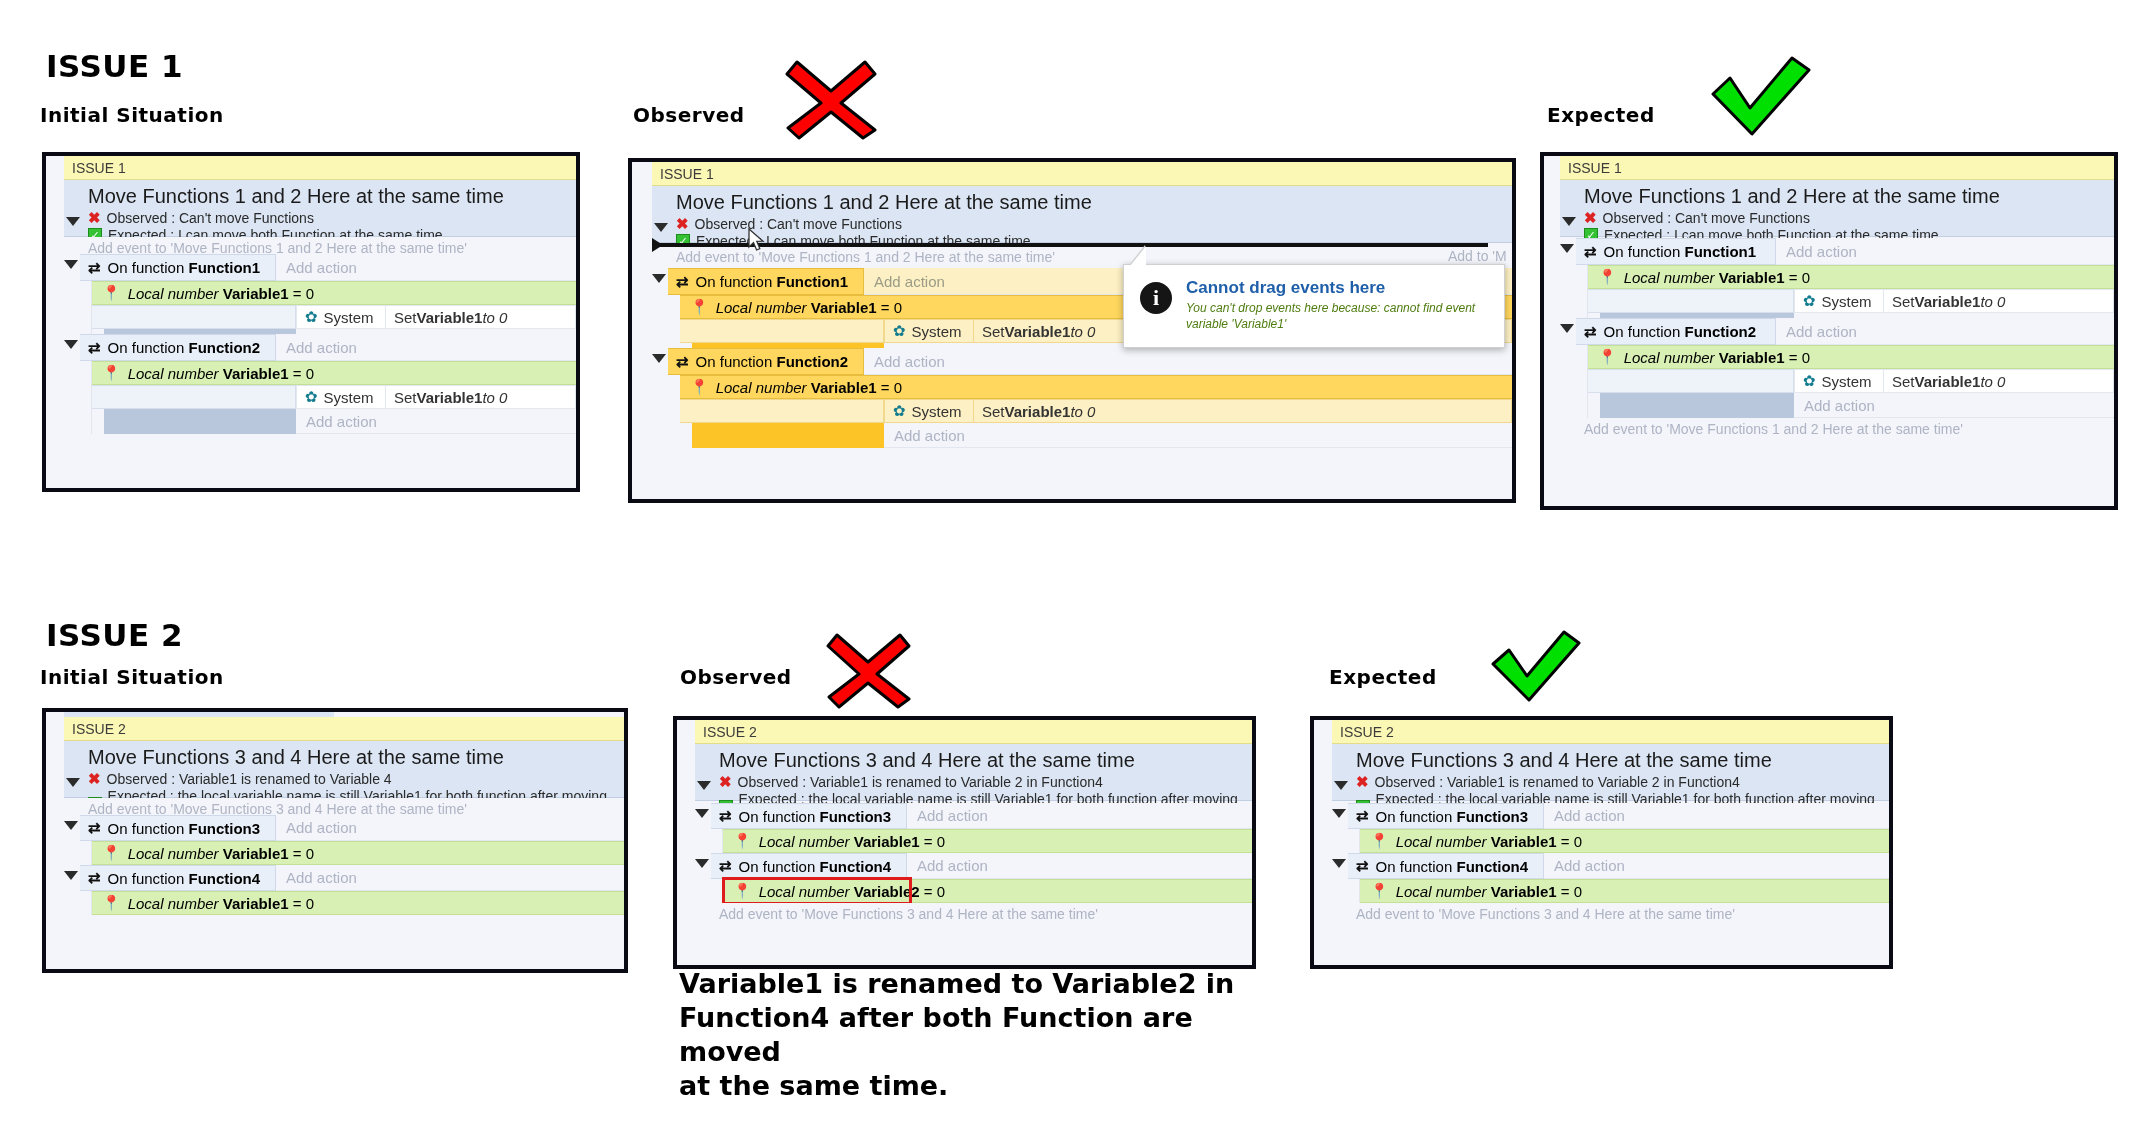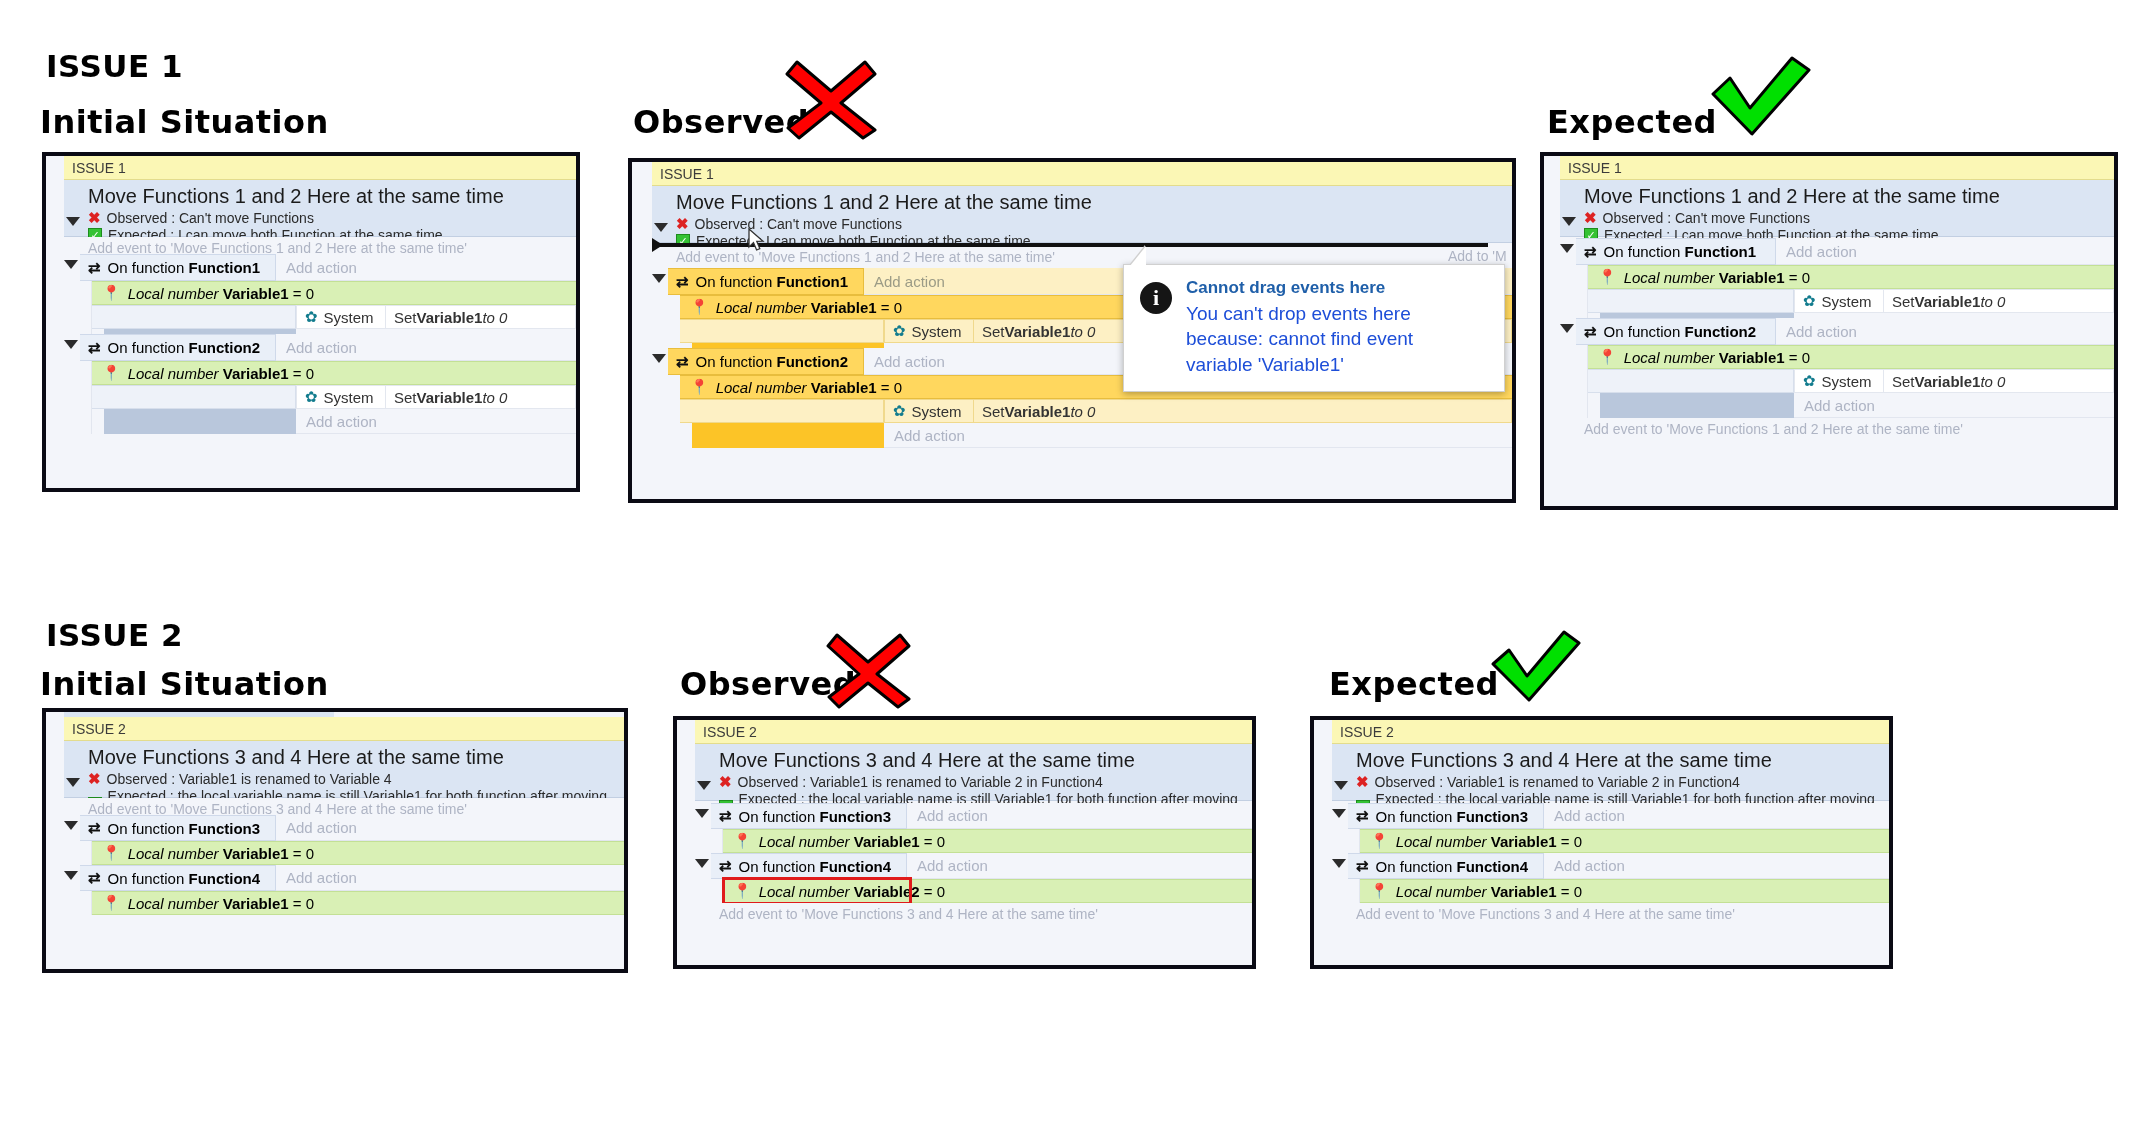--- a/index.html
+++ b/index.html
@@ -15,21 +15,21 @@
   
   .hdr {
     position: absolute;
     font-family: "DejaVu Sans", sans-serif;
     font-weight: bold;
     color: #000;
     letter-spacing: 0.5px;
     white-space: nowrap;
   }
   .hdr.issue { font-size: 31px; }
-  .hdr.sub   { font-size: 32px; }
+  .hdr.sub   { font-size: 20px; }
 
   .caption {
     position: absolute;
     font-family: "DejaVu Sans", sans-serif;
     font-weight: bold;
     font-size: 27px;
     line-height: 1.26;
     color: #000;
     white-space: pre-line;
   }
@@ -127,21 +127,21 @@
   .tooltip {
     position: absolute;
     background: #ffffff;
     border: 1px solid #d0d0d0;
     box-shadow: 0 2px 7px rgba(0,0,0,.30);
     display: flex; gap: 14px;
     padding: 13px 16px 14px 16px;
     z-index: 40;
   }
   .tt-title { color: #1f5fa9; font-weight: bold; font-size: 17px; margin-bottom: 3px; }
-  .tt-body { color: #1d4ed8; font-size: 19px; line-height: 1.33; max-width: 290px; }
+  .tt-body { color: #4d7c0f; font-size: 12px; line-height: 1.33; max-width: 290px; font-style: italic; }
   .tt-icon {
     width: 32px; height: 32px; border-radius: 50%;
     background: #151515; color: #fff; font-weight: bold; font-size: 22px;
     display: flex; align-items: center; justify-content: center;
     font-family: "Liberation Serif", serif; flex: none; margin-top: 4px;
   }
   .tt-tail {
     position: absolute; width: 0; height: 0;
     border-left: 16px solid transparent; border-bottom: 20px solid #ffffff;
     top: -19px; left: 6px;
@@ -577,20 +577,23 @@
           <span><i>Local number</i> <b>Variable2</b> <span>= 0</span></span>
         </div>
       </div>
 
       <div style="position:absolute; left:45px; top:157px; width:190px; height:28px; border:3px solid #e01b1b;"></div>
 
       <div style="position:absolute; left:18px; top:183px; right:0; height:24px; font-size:14px;" class="addevent">Add event to 'Move Functions 3 and 4 Here at the same time'</div>
     </div>
   </div>
 
+  <div class="caption" style="left:679px; top:967px; width:580px;">Variable1 is renamed to Variable2 in
+Function4 after both Function are moved
+at the same time.</div>
 
   <div class="panel" style="left:1310px; top:716px; width:583px; height:253px; font-size:15px;">
     <div class="panel-inner">
       <div style="position:absolute; left:18px; top:0; right:0; height:24px;" class="grp-tab">
         <span style="font-size:14px;">ISSUE 2</span>
       </div>
       <div style="position:absolute; left:18px; top:24px; right:0; height:57px;" class="grp-body">
         <div class="grp-title" style="font-size:20px; margin-bottom:1px;">Move Functions 3 and 4 Here at the same time</div>
         <div class="grp-line" style="font-size:14px;">
           <span style="color:#d22; font-weight:bold; font-size:15px;">✖</span>

